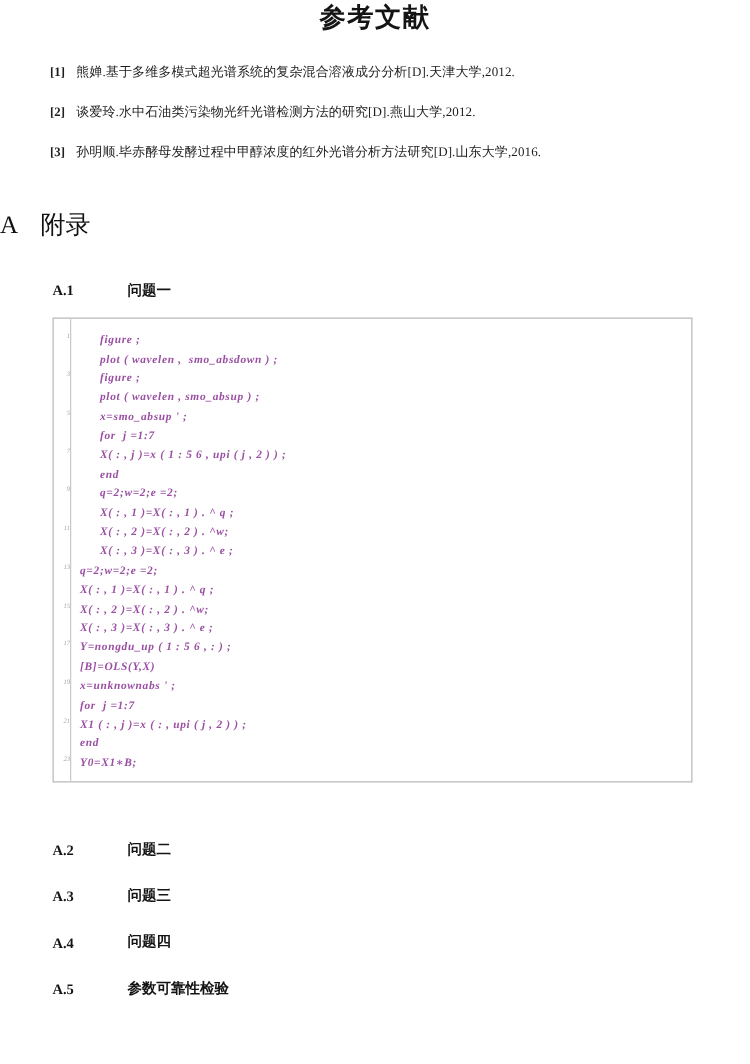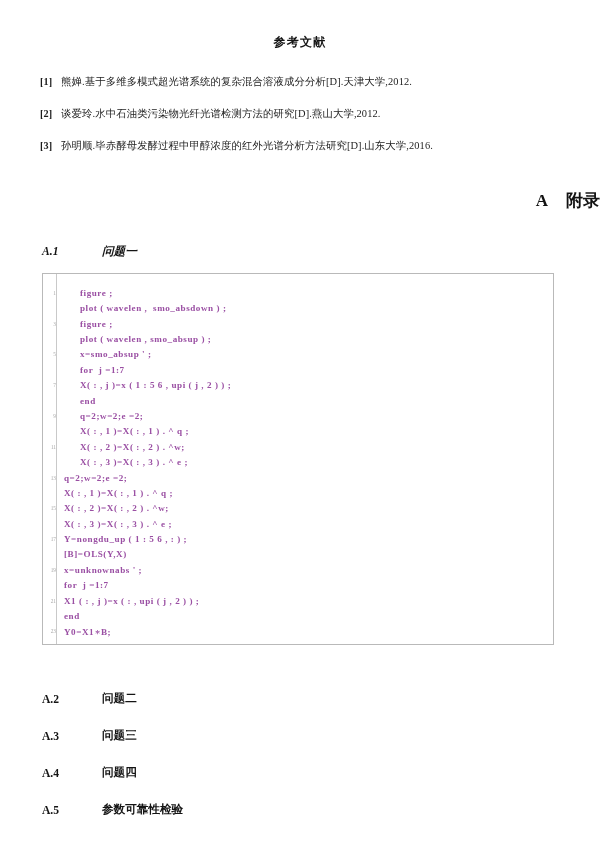--- a/index.html
+++ b/index.html
@@ -18,25 +18,24 @@
 
   .page {
     position: absolute;
     inset: 0;
     padding: 0;
   }
 
   
   .ref-title {
     text-align: center;
-    font-size: 12px;
+    font-size: 21px;
     font-weight: bold;
     color: #141414;
     margin: 0;
-    padding-top: 34px;
     letter-spacing: 1.2px;
     font-family: "Liberation Serif", "DejaVu Serif", serif;
   }
 
   .ref-list {
     margin: 24px 0 0 0;
     padding: 0;
     list-style: none;
   }
   .ref-item {
@@ -54,25 +53,25 @@
     width: 21px;
     font-weight: bold;
     font-size: 10.2px;
   }
   .ref-text {
     flex: 1 1 auto;
   }
 
   
   .appendix-title {
-    text-align: right;
+    text-align: left;
     margin: 0;
     padding-top: 18px;
-    font-size: 17px;
-    font-weight: bold;
+    font-size: 20px;
+    font-weight: normal;
     color: #121212;
   }
   .appendix-title .letter {
     font-family: "Liberation Serif", "DejaVu Serif", serif;
   }
   .appendix-title .gap {
     display: inline-block;
     width: 18px;
   }
 
@@ -88,21 +87,21 @@
   .sec-heading .sec-num {
     flex: 0 0 auto;
     width: 32px;
     font-family: "Liberation Serif", "DejaVu Serif", serif;
   }
   .sec-heading .sec-label {
     flex: 0 0 auto;
     padding-left: 28px;
   }
 
-  #sec-a1 { margin-top: 32px; font-style: italic; }
+  #sec-a1 { margin-top: 32px; }
 
   
   .code-box {
     position: relative;
     margin: 14px 46px 0 42px;
     border: 1px solid #b9b9b9;
     background: #ffffff;
     height: 372px;
     box-sizing: border-box;
     overflow: hidden;
@@ -121,27 +120,28 @@
     width: 1px;
     background: #c9c9c9;
   }
   .code-lines {
     list-style: none;
     margin: 0;
     padding: 0;
   }
   .code-line {
     display: flex;
-    align-items: center;
+    align-items: flex-start;
     height: 15.4px;
     font-family: "Liberation Serif", "DejaVu Serif", serif;
     font-size: 9.1px;
     color: #9a4fa3;
     letter-spacing: 0.55px;
     white-space: pre;
+    font-style: italic;
   }
   .code-line .lineno {
     flex: 0 0 auto;
     width: 13px;
     text-align: right;
     padding-right: 2px;
     font-size: 5.3px;
     color: #a9a9a9;
     letter-spacing: 0;
     font-family: "Liberation Serif", "DejaVu Serif", serif;

